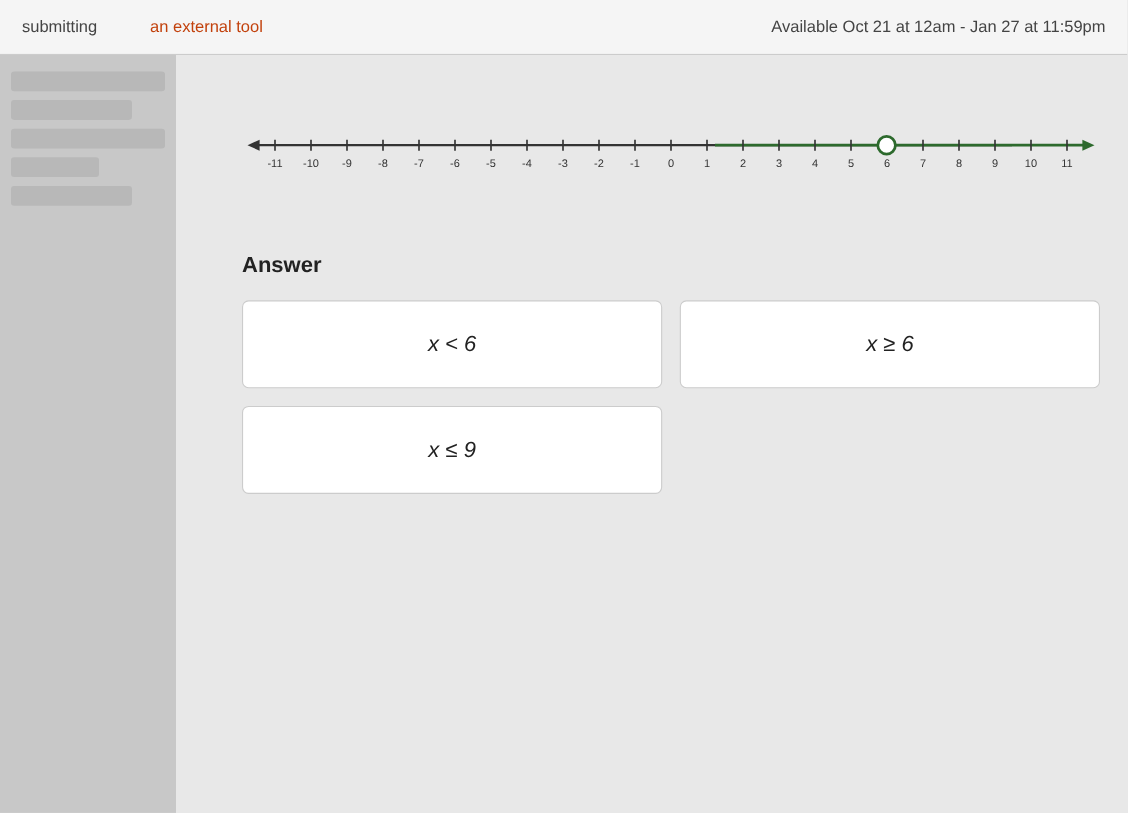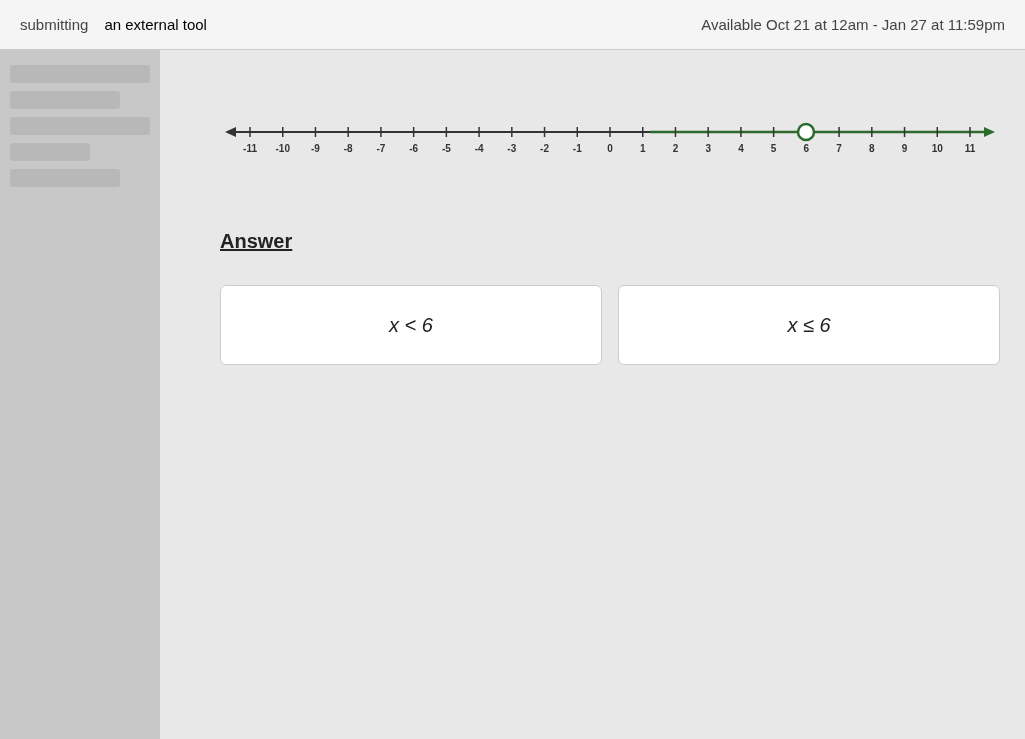--- a/index.html
+++ b/index.html
@@ -13,32 +13,32 @@
     }
 
     
     .header-bar {
       display: flex;
       align-items: center;
       background: #f5f5f5;
       border-bottom: 1px solid #ccc;
       padding: 0 20px;
       height: 50px;
-      gap: 16px;
+      gap: 48px;
     }
 
     .header-submitting {
       font-size: 15px;
       color: #444;
       font-weight: 500;
     }
 
     .header-tool {
       font-size: 15px;
-      color: #000000;
+      color: #c2410c;
     }
 
     .header-available {
       font-size: 15px;
       color: #444;
       margin-left: auto;
     }
 
     
     .layout {
@@ -82,41 +82,39 @@
       display: flex;
       justify-content: center;
       margin-bottom: 60px;
       margin-top: 20px;
     }
 
     .numberline-wrapper {
       position: relative;
       width: 780px;
       height: 60px;
-      font-weight: bold;
     }
 
     
     .numberline-svg {
       width: 100%;
       height: 60px;
     }
 
     
     .answer-section {
       width: 100%;
       padding-left: 0;
     }
 
     .answer-label {
       font-size: 20px;
       font-weight: bold;
       color: #222;
-      margin-bottom: 32px;
-      text-decoration: underline;
+      margin-bottom: 20px;
     }
 
     .answer-grid {
       display: grid;
       grid-template-columns: 1fr 1fr;
       gap: 16px;
       width: 100%;
     }
 
     .answer-option {
@@ -225,19 +223,22 @@
       </div>
     </div>
 
     <div class="answer-section">
       <div class="answer-label">Answer</div>
       <div class="answer-grid">
         <div class="answer-option">
           <span class="answer-text">x &lt; 6</span>
         </div>
         <div class="answer-option">
-          <span class="answer-text">x ≤ 6</span>
+          <span class="answer-text">x ≥ 6</span>
+        </div>
+        <div class="answer-option">
+          <span class="answer-text">x ≤ 9</span>
         </div>
       </div>
     </div>
 
   </div>
 </div>
 
 </body></html>

